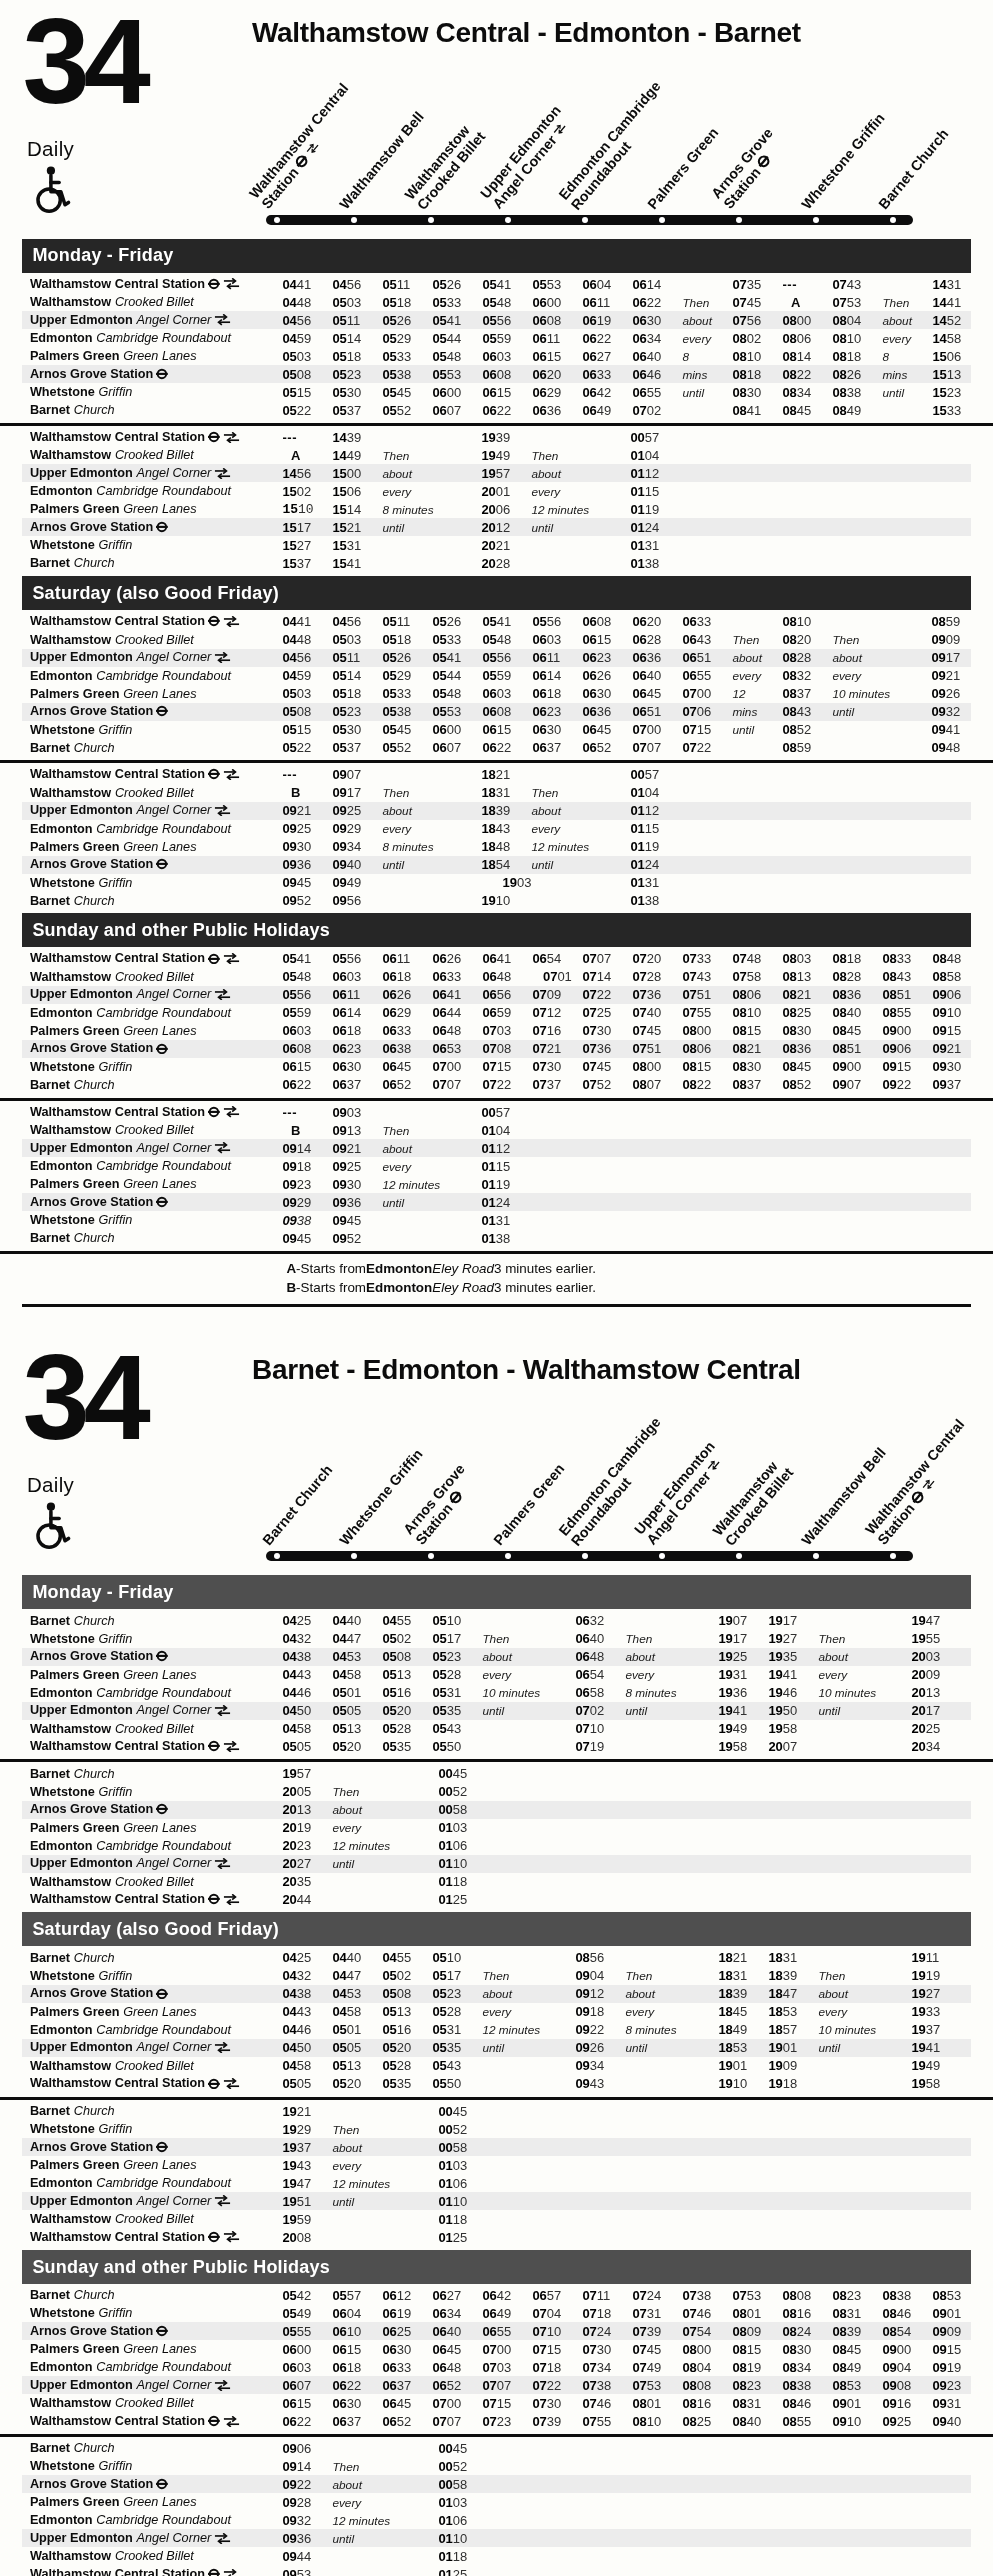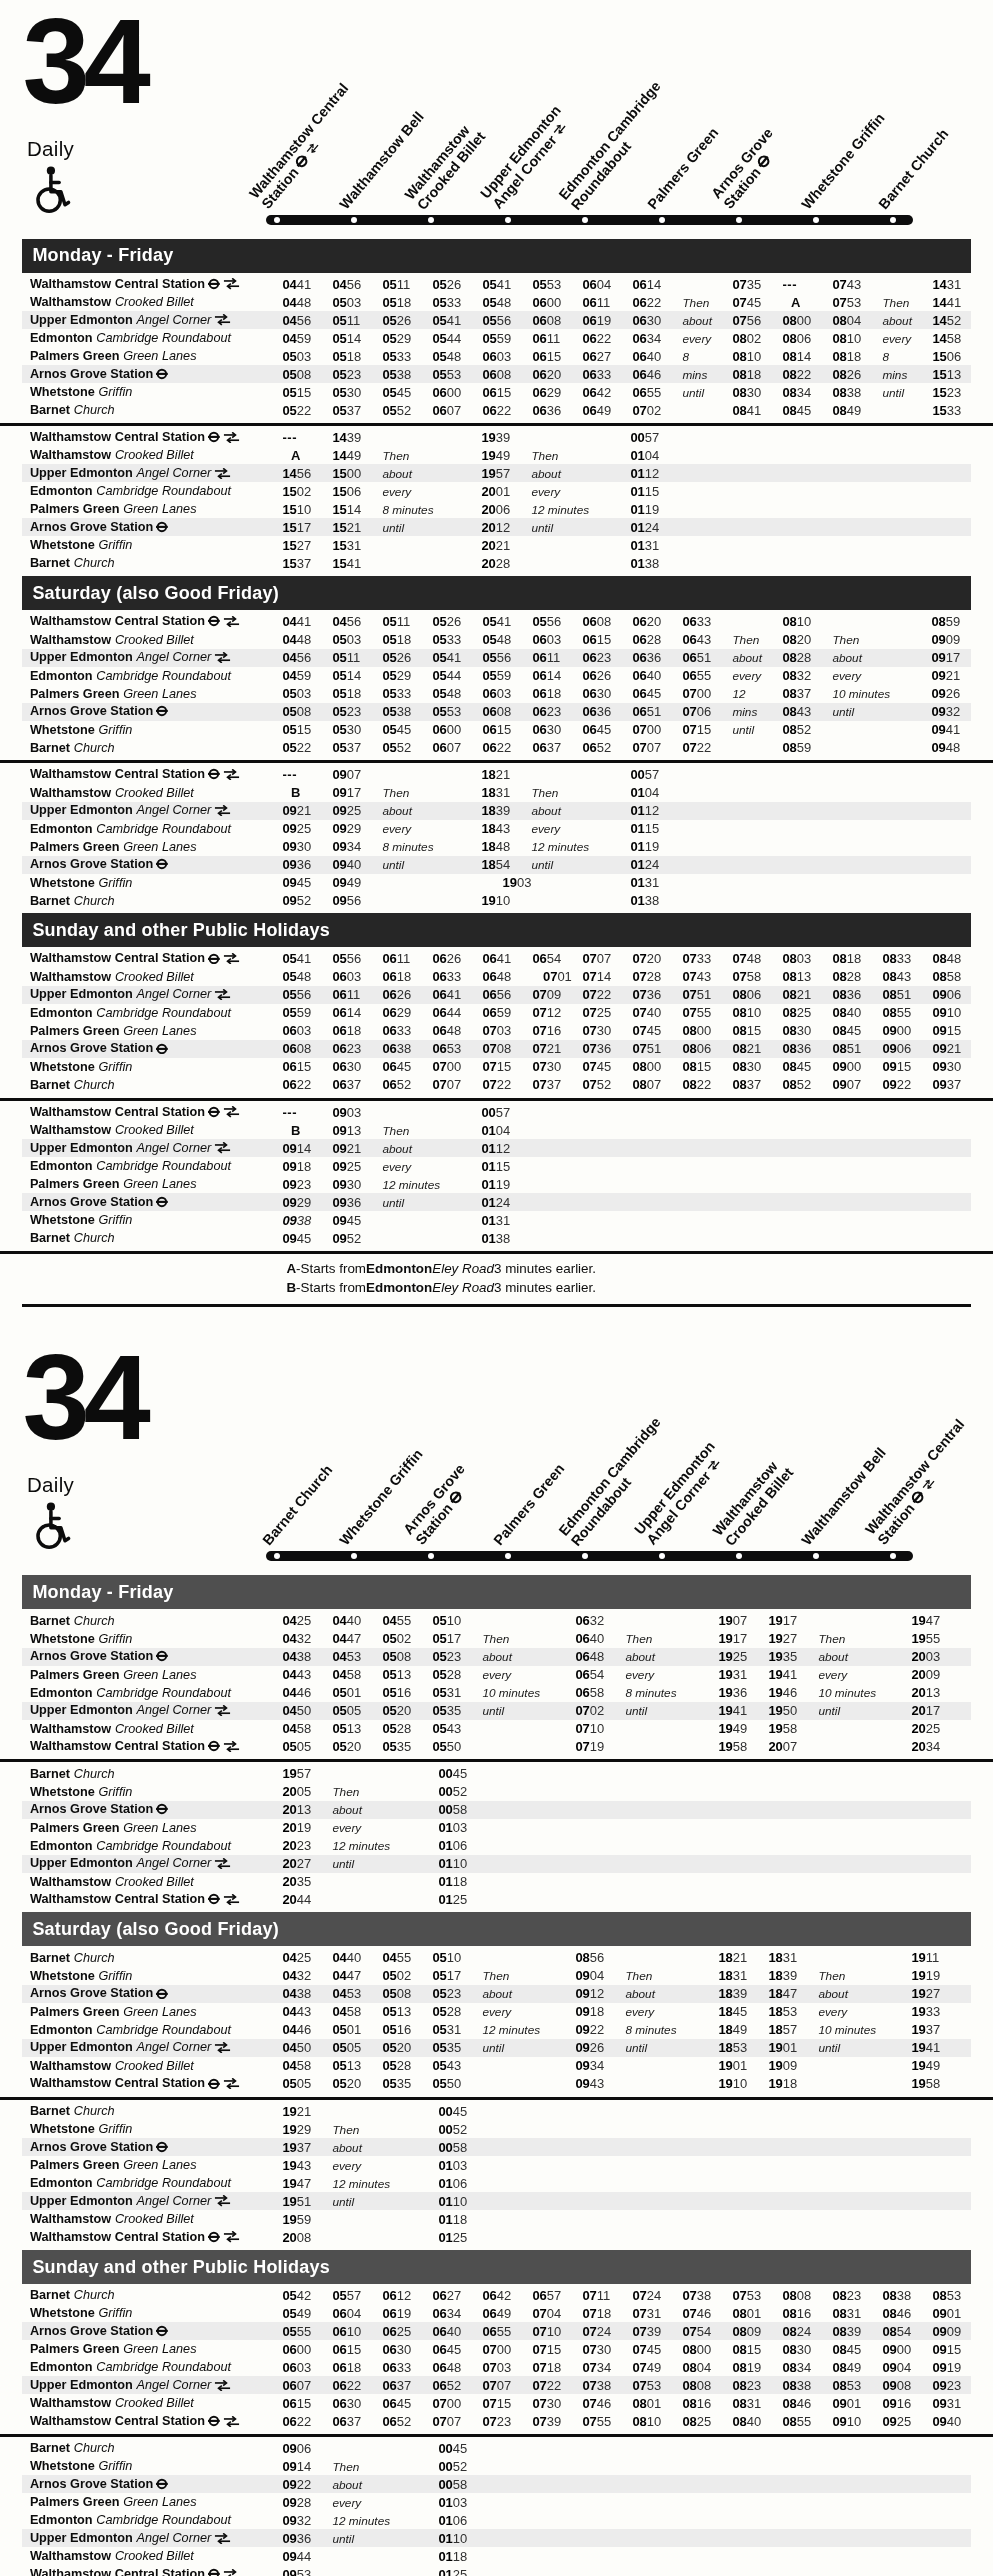--- a/index.html
+++ b/index.html
@@ -57,20 +57,21 @@
         <div class="route-number">34</div>
         <div class="daily">Daily</div>
         <div class="wheelchair"><span class="ic"><svg width="39" height="47" viewBox="0 0 64 80">
               <circle cx="31" cy="8" r="7" fill="#0c0c0c"></circle>
               <g fill="none" stroke="#0c0c0c" stroke-width="6" stroke-linecap="round" stroke-linejoin="round">
                 <path d="M31 16 V44 H48 L55 66 L61 62"></path>
                 <path d="M31 28 H45"></path>
                 <circle cx="28" cy="58" r="19"></circle>
               </g>
             </svg></span></div>
+        <div class="page-title">Walthamstow Central - Edmonton - Barnet</div>
         <div class="diagram">
           <div class="route-bar">
             <div class="route-dot" style="left: 8px;"></div>
             <div class="route-dot" style="left: 85px;"></div>
             <div class="route-dot" style="left: 162px;"></div>
             <div class="route-dot" style="left: 239px;"></div>
             <div class="route-dot" style="left: 316px;"></div>
             <div class="route-dot" style="left: 393px;"></div>
             <div class="route-dot" style="left: 470px;"></div>
             <div class="route-dot" style="left: 547px;"></div>
@@ -339,21 +340,21 @@
             <div class="st"><span class="nm">Edmonton</span><span class="sb">Cambridge Roundabout</span></div>
             <div class="cell" style="width: 50px; flex-basis: 50px;"><span class="hh">15</span><span class="mm">02</span></div>
             <div class="cell" style="width: 50px; flex-basis: 50px;"><span class="hh">15</span><span class="mm">06</span></div>
             <div class="cell" style="width: 99px; flex-basis: 99px;"><span class="freq">every</span></div>
             <div class="cell" style="width: 50px; flex-basis: 50px;"><span class="hh">20</span><span class="mm">01</span></div>
             <div class="cell" style="width: 99px; flex-basis: 99px;"><span class="freq">every</span></div>
             <div class="cell" style="width: 50px; flex-basis: 50px;"><span class="hh">01</span><span class="mm">15</span></div>
           </div>
           <div class="trow">
             <div class="st"><span class="nm">Palmers Green</span><span class="sb">Green Lanes</span></div>
-            <div class="cell" style="width: 50px; flex-basis: 50px;"><span class="hh">15</span><span class="mm">10</span></div>
+            <div class="cell" style="width: 50px; flex-basis: 50px; font-family: Liberation Mono, monospace;"><span class="hh">15</span><span class="mm">10</span></div>
             <div class="cell" style="width: 50px; flex-basis: 50px;"><span class="hh">15</span><span class="mm">14</span></div>
             <div class="cell" style="width: 99px; flex-basis: 99px;"><span class="freq">8 minutes</span></div>
             <div class="cell" style="width: 50px; flex-basis: 50px;"><span class="hh">20</span><span class="mm">06</span></div>
             <div class="cell" style="width: 99px; flex-basis: 99px;"><span class="freq">12 minutes</span></div>
             <div class="cell" style="width: 50px; flex-basis: 50px;"><span class="hh">01</span><span class="mm">19</span></div>
           </div>
           <div class="trow shaded">
             <div class="st"><span class="nm">Arnos Grove Station</span><span class="ic"><svg width="11.8" height="11.8" viewBox="0 0 100 100">
                   <circle cx="50" cy="50" r="36" fill="none" stroke="#0c0c0c" stroke-width="17"></circle>
                   <rect x="0" y="41" width="100" height="18" fill="#0c0c0c"></rect>
@@ -897,20 +898,21 @@
         <div class="route-number">34</div>
         <div class="daily">Daily</div>
         <div class="wheelchair"><span class="ic"><svg width="39" height="47" viewBox="0 0 64 80">
               <circle cx="31" cy="8" r="7" fill="#0c0c0c"></circle>
               <g fill="none" stroke="#0c0c0c" stroke-width="6" stroke-linecap="round" stroke-linejoin="round">
                 <path d="M31 16 V44 H48 L55 66 L61 62"></path>
                 <path d="M31 28 H45"></path>
                 <circle cx="28" cy="58" r="19"></circle>
               </g>
             </svg></span></div>
+        <div class="page-title">Barnet - Edmonton - Walthamstow Central</div>
         <div class="diagram">
           <div class="route-bar">
             <div class="route-dot" style="left: 8px;"></div>
             <div class="route-dot" style="left: 85px;"></div>
             <div class="route-dot" style="left: 162px;"></div>
             <div class="route-dot" style="left: 239px;"></div>
             <div class="route-dot" style="left: 316px;"></div>
             <div class="route-dot" style="left: 393px;"></div>
             <div class="route-dot" style="left: 470px;"></div>
             <div class="route-dot" style="left: 547px;"></div>

